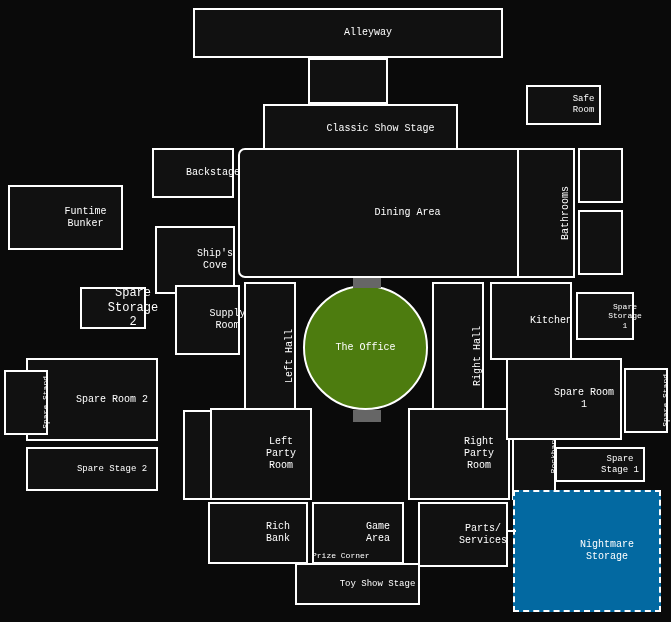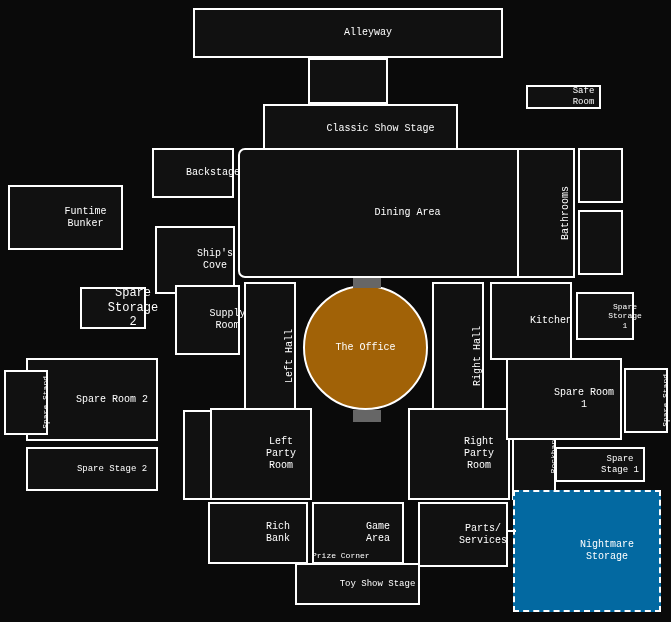--- a/index.html
+++ b/index.html
@@ -48,37 +48,37 @@
     .circle-room {
       position: absolute;
       border: 2px solid #ffffff;
       border-radius: 50%;
       color: #ffffff;
       font-size: 10px;
       text-align: center;
       display: flex;
       align-items: center;
       justify-content: center;
-      background: #a16207;
+      background: #4d7c0f;
     }
   </style>
 </head>
 <body>
 
 <div class="map-container">
 
   <div class="room" style="left:193px;top:8px;width:310px;height:50px;">
     <span class="room-label">Alleyway</span>
   </div>
 
   <div class="room" style="left:263px;top:104px;width:195px;height:50px;">
     <span class="room-label">Classic Show Stage</span>
   </div>
 
-  <div class="room" style="left:526px;top:85px;width:75px;height:24px;font-size:9px;">
+  <div class="room" style="left:526px;top:85px;width:75px;height:40px;font-size:9px;">
     <span class="room-label">Safe Room</span>
   </div>
 
   <div class="hall" style="left:308px;top:58px;width:80px;height:46px;border-color:#ffffff;"></div>
 
   <div class="room" style="left:152px;top:148px;width:82px;height:50px;">
     <span class="room-label">Backstage</span>
   </div>
 
   <div class="room" style="left:238px;top:148px;width:299px;height:130px;border-radius:7px;">

